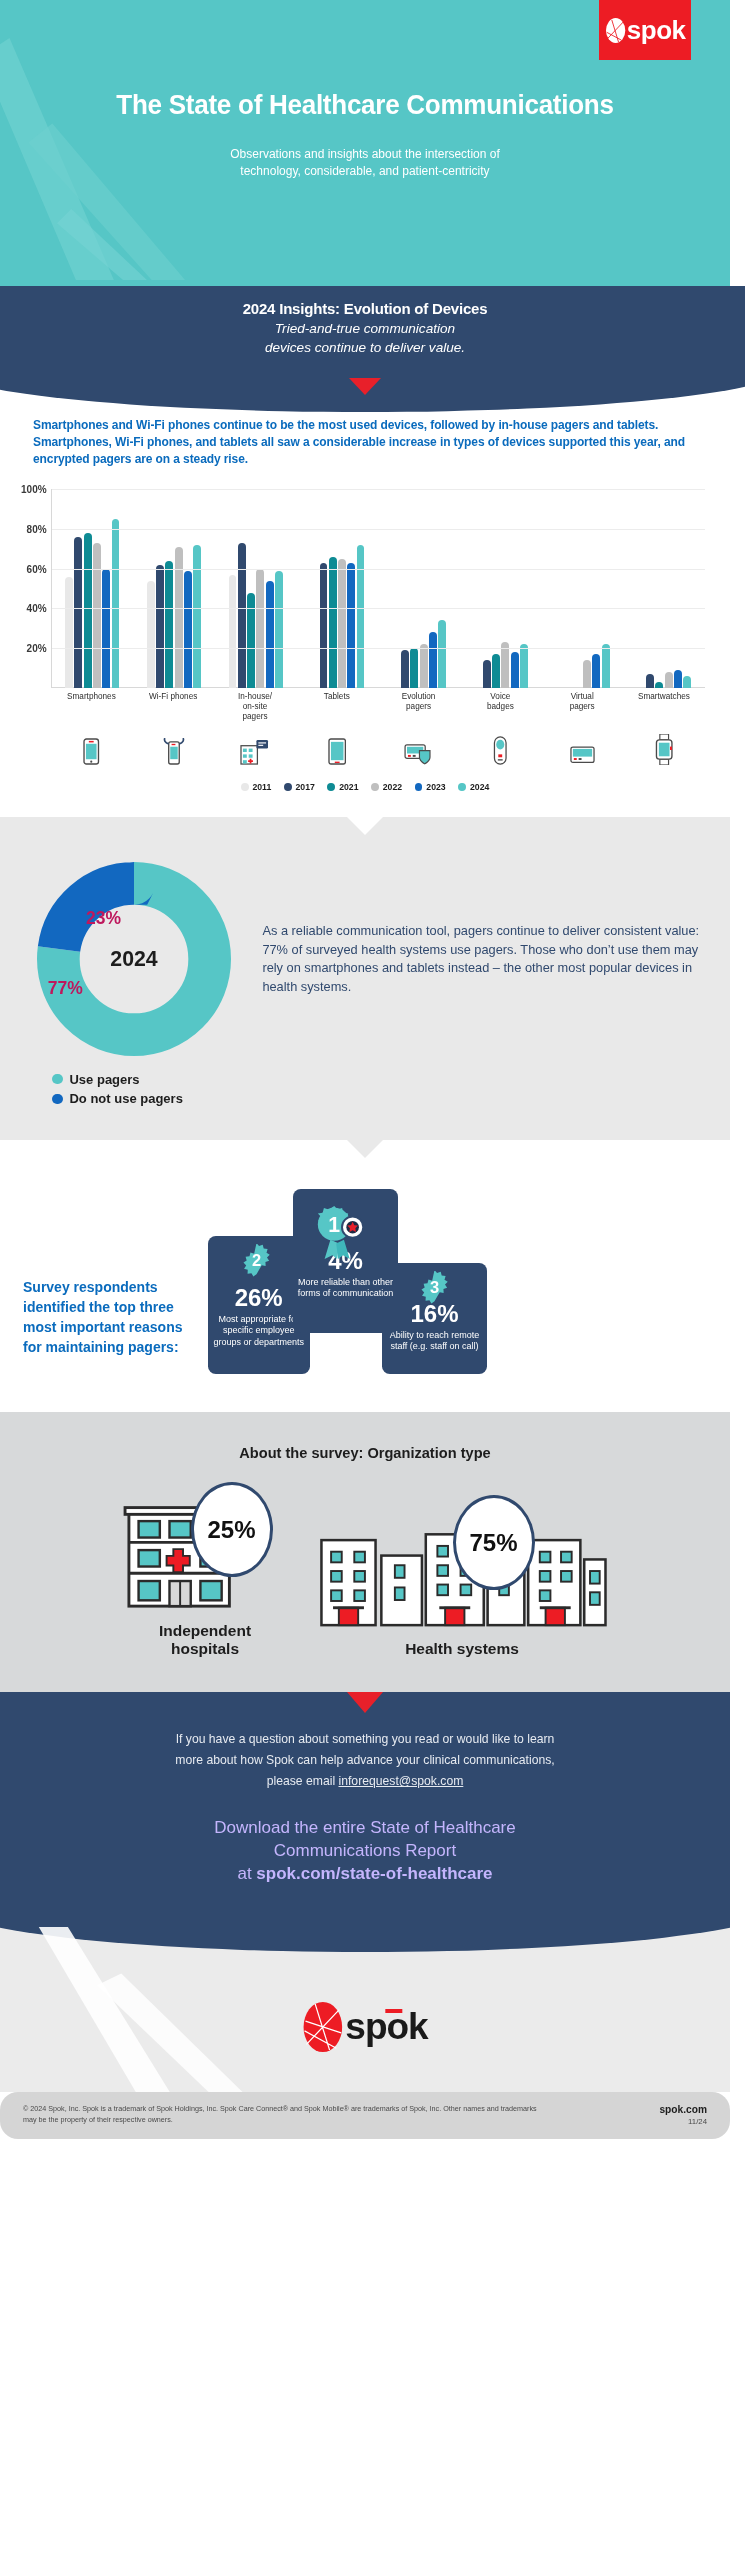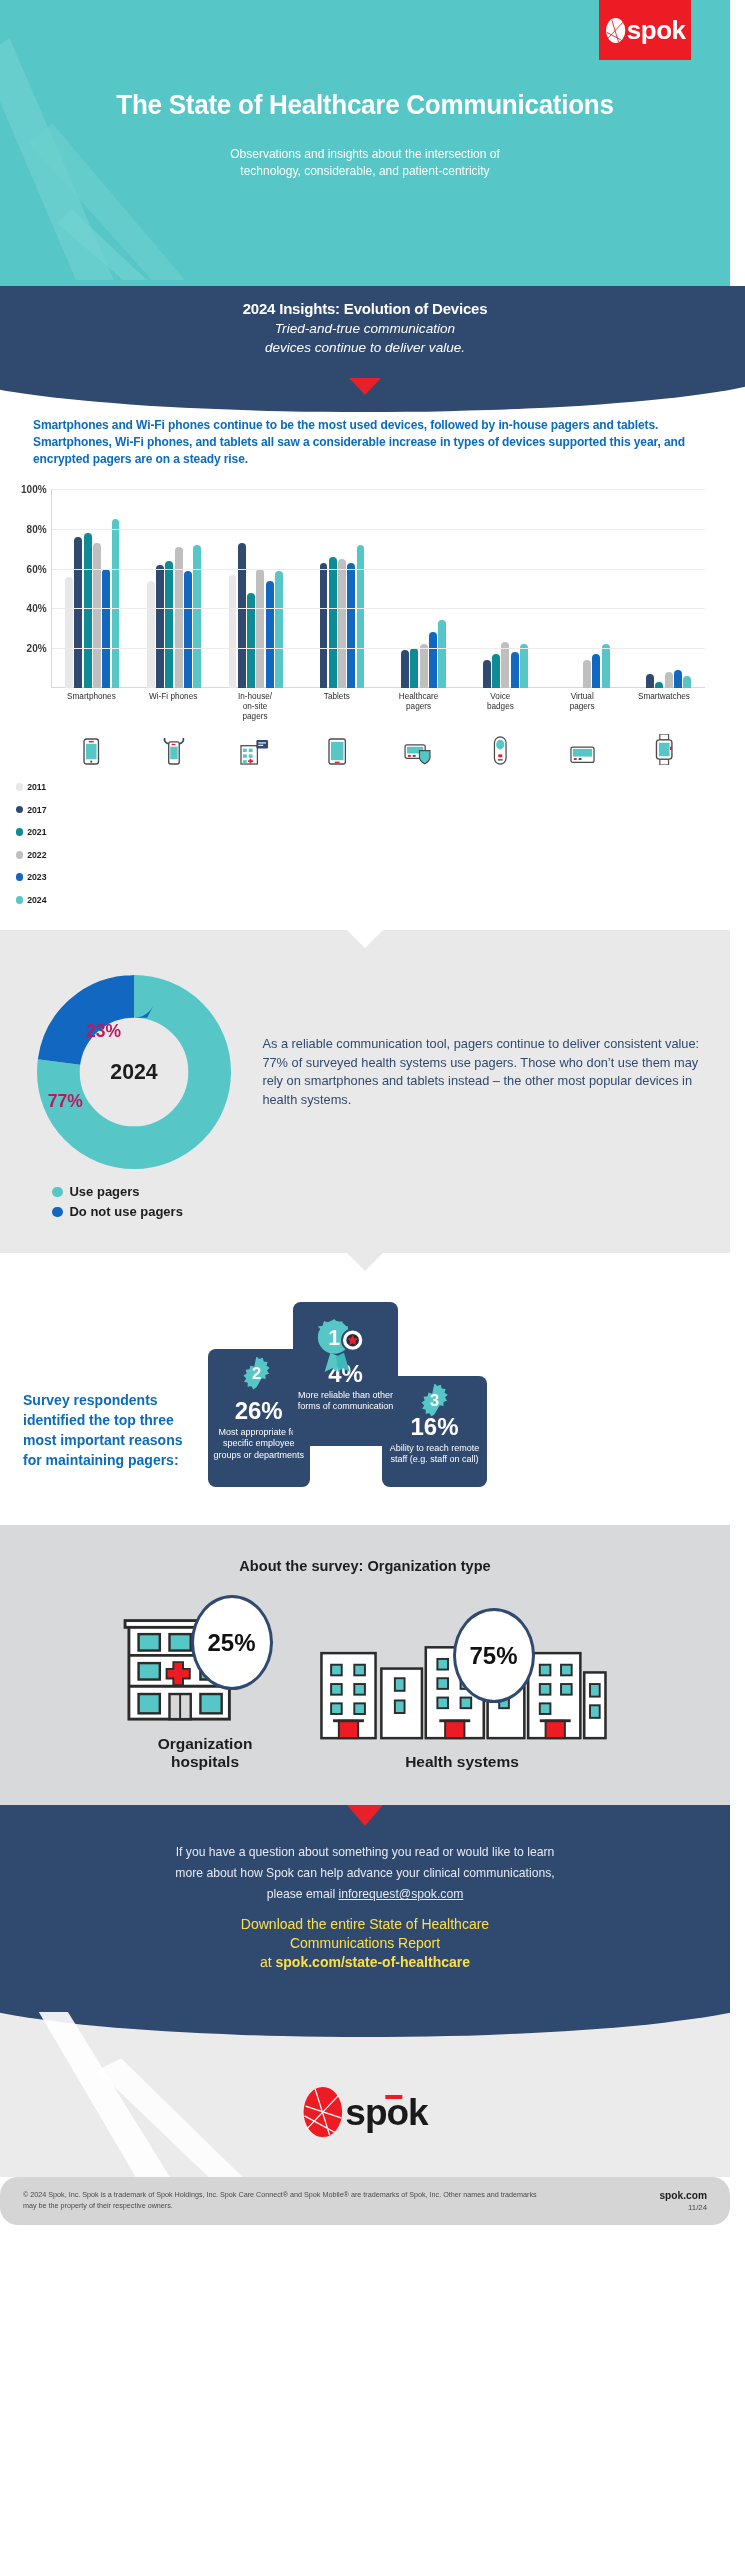--- a/index.html
+++ b/index.html
@@ -80,21 +80,21 @@
   }
   .axis-base { position:absolute; left:0; right:0; bottom:0; height:1px; background:#d8d8d8; }
   .groups { position: absolute; inset: 0; display: flex; }
   .group { flex: 1; position: relative; display: flex; align-items: flex-end;
            justify-content: center; gap: 1.5px; padding: 0 4.9px; height: 100%; }
   .bar { width: 7.8px; border-radius: 3.9px 3.9px 0 0; }
   .cat-labels { display: flex; margin-left: 35px; margin-right: 9.7px; margin-top: 3.9px; }
   .cat { flex: 1; text-align: center; font-size: 8.2px; color: #2d2d2d; line-height: 1.2; }
   .icon-row { display: flex; margin-left: 35px; margin-right: 9.7px; margin-top: 9.7px; }
   .icon-cell { flex: 1; display: flex; justify-content: center; align-items: flex-end; height: 33px; }
-  .legend { display: flex; justify-content: center; gap: 12.6px; margin-top: 17.5px; flex-direction: column; }
+  .legend { display: flex; justify-content: center; gap: 12.6px; margin-top: 17.5px; }
   .legend-item { display: flex; align-items: center; gap: 3.9px; }
   .legend-dot { width: 7.8px; height: 7.8px; border-radius: 50%; }
   .legend-label { font-size: 8.7px; font-weight: bold; color: #1d1d1d; }
 
   
   .gray-section { background: #e9e9e9; position: relative; margin-top: 25px; padding: 45px 0 29px 0; }
   .notch {
     position: absolute; top: 0; left: 50%; transform: translateX(-50%);
     width: 0; height: 0; border-left: 18.4px solid transparent;
     border-right: 18.4px solid transparent; border-top: 18.4px solid #ffffff;
@@ -160,21 +160,21 @@
 
   
   .cta-wrap { position: relative; background: #30496e; padding: 37px 0 41px 0; overflow: visible; }
   .tri-red2 {
     position: absolute; left: 50%; transform: translateX(-50%); top: 0;
     width: 0; height: 0; border-left: 18.4px solid transparent;
     border-right: 18.4px solid transparent; border-top: 21.3px solid #e8202a; z-index: 4;
   }
   .cta-p { color: #e7ebf1; text-align: center; font-size: 12.2px; line-height: 1.75; padding: 0 39px; }
   .cta-p a { color: #e7ebf1; text-decoration: underline; }
-  .cta-big { color: #fde047; text-align: center; font-size: 14px; line-height: 1.35; margin-top: 9px; padding: 0 39px; }
+  .cta-big { color: #c4b5fd; text-align: center; font-size: 17px; line-height: 1.35; margin-top: 24px; padding: 0 39px; }
   .cta-big b { font-weight: bold; }
 
   
   .foot-wrap { position: relative; background: #ebebeb; height: 165px; overflow: hidden; }
   .foot-curve {
     position: absolute; top: -64px; left: -58px; right: -58px; height: 89px;
     background: #30496e; border-bottom-left-radius: 50% 49px; border-bottom-right-radius: 50% 49px;
   }
   .foot-logo { position: absolute; top: 73px; left: 50%; transform: translateX(-50%);
                display: flex; align-items: center; }
@@ -320,21 +320,21 @@
         </div>
         <div class="cat">
           <div>In-house/</div>
           <div>on-site</div>
           <div>pagers</div>
         </div>
         <div class="cat">
           <div>Tablets</div>
         </div>
         <div class="cat">
-          <div>Healthcare</div>
+          <div>Evolution</div>
           <div>pagers</div>
         </div>
         <div class="cat">
           <div>Voice</div>
           <div>badges</div>
         </div>
         <div class="cat">
           <div>Virtual</div>
           <div>pagers</div>
         </div>
@@ -544,21 +544,21 @@
             <rect x="80" y="56" width="22" height="17" fill="#56c6c6" stroke="#2b2b2b" stroke-width="2.5"></rect>
             <path d="M52 55h10v7h7v10h-7v7H52v-7h-7V62h7z" fill="#ed1c24" stroke="#2b2b2b" stroke-width="2"></path>
             <rect x="16" y="88" width="22" height="20" fill="#56c6c6" stroke="#2b2b2b" stroke-width="2.5"></rect>
             <rect x="80" y="88" width="22" height="20" fill="#56c6c6" stroke="#2b2b2b" stroke-width="2.5"></rect>
             <rect x="48" y="88" width="22" height="26" fill="#d8d8d8" stroke="#2b2b2b" stroke-width="2.5"></rect>
             <line x1="59" y1="88" x2="59" y2="114" stroke="#2b2b2b" stroke-width="2"></line>
           </svg>
           <div class="bubble" style="left:68px; top:-11.6px;">25%</div>
         </div>
         <div class="survey-cap">
-          <div>Organization</div>
+          <div>Independent</div>
           <div>hospitals</div>
         </div>
       </div>
 
       <div class="survey-col">
         <div style="position:relative; width:291px; height:116px;">
           <svg width="291" height="114" viewBox="0 0 300 118" style="position:absolute;left:0;bottom:0;">
             <g stroke="#2b2b2b" stroke-width="2.6" fill="#ffffff">
               <rect x="4" y="26" width="56" height="88"></rect>
               <rect x="66" y="42" width="42" height="72"></rect>

